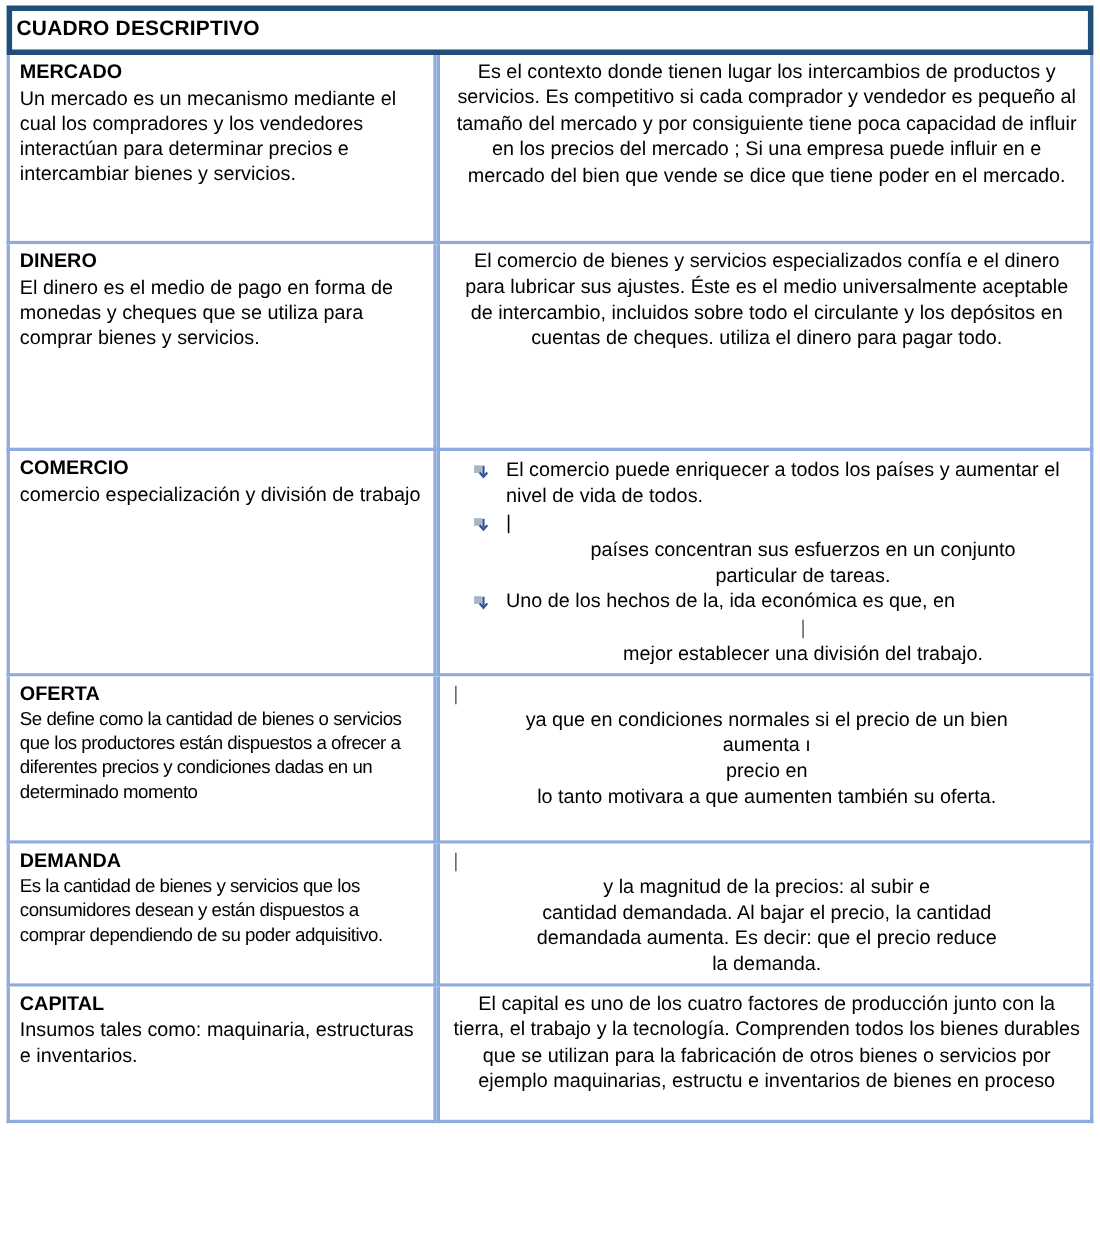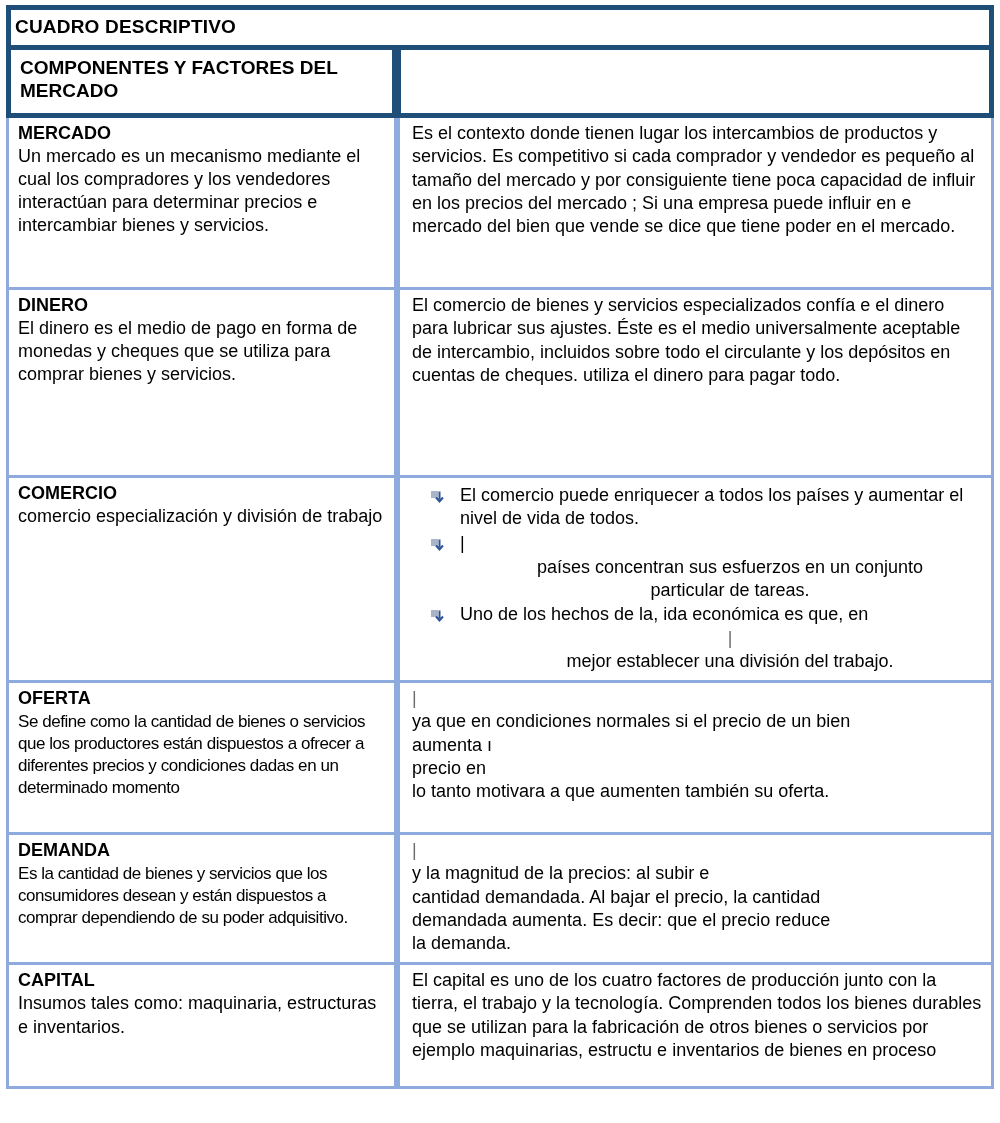--- a/index.html
+++ b/index.html
@@ -92,20 +92,21 @@
   .defn.condensed {
     font-size: 17px;
     letter-spacing: -0.45px;
     line-height: 1.30;
   }
 
   .para {
     font-size: 18px;
     line-height: 1.30;
     margin: 0;
+    text-align: center;
   }
   
   .artifact-bar {
     font-size: 18px;
     line-height: 1.30;
     margin: 0;
     color: #6b6b6b;
   }
 
   
@@ -157,24 +158,20 @@
     <colgroup>
       <col style="width:391px">
       <col style="width:597px">
     </colgroup>
     <tbody>
 
       <tr class="title-row">
         <td colspan="2">CUADRO DESCRIPTIVO</td>
       </tr>
 
-      <tr class="header-row">
-        <td>COMPONENTES Y FACTORES DEL MERCADO</td>
-        <td class="hdr-right"></td>
-      </tr>
 
       <tr class="body-row first h-mercado">
         <td>
           <p class="term">MERCADO</p>
           <p class="defn">Un mercado es un mecanismo mediante el cual los compradores y los vendedores interactúan para determinar precios e intercambiar bienes y servicios.</p>
         </td>
         <td class="col-right">
           <p class="para">Es el contexto donde tienen lugar los intercambios de productos y servicios. Es competitivo si cada comprador y vendedor es pequeño al tamaño del mercado y por consiguiente tiene poca capacidad de influir en los precios del mercado ; Si una empresa puede influir en e mercado del bien que vende se dice que tiene poder en el mercado.</p>
         </td>
       </tr>

